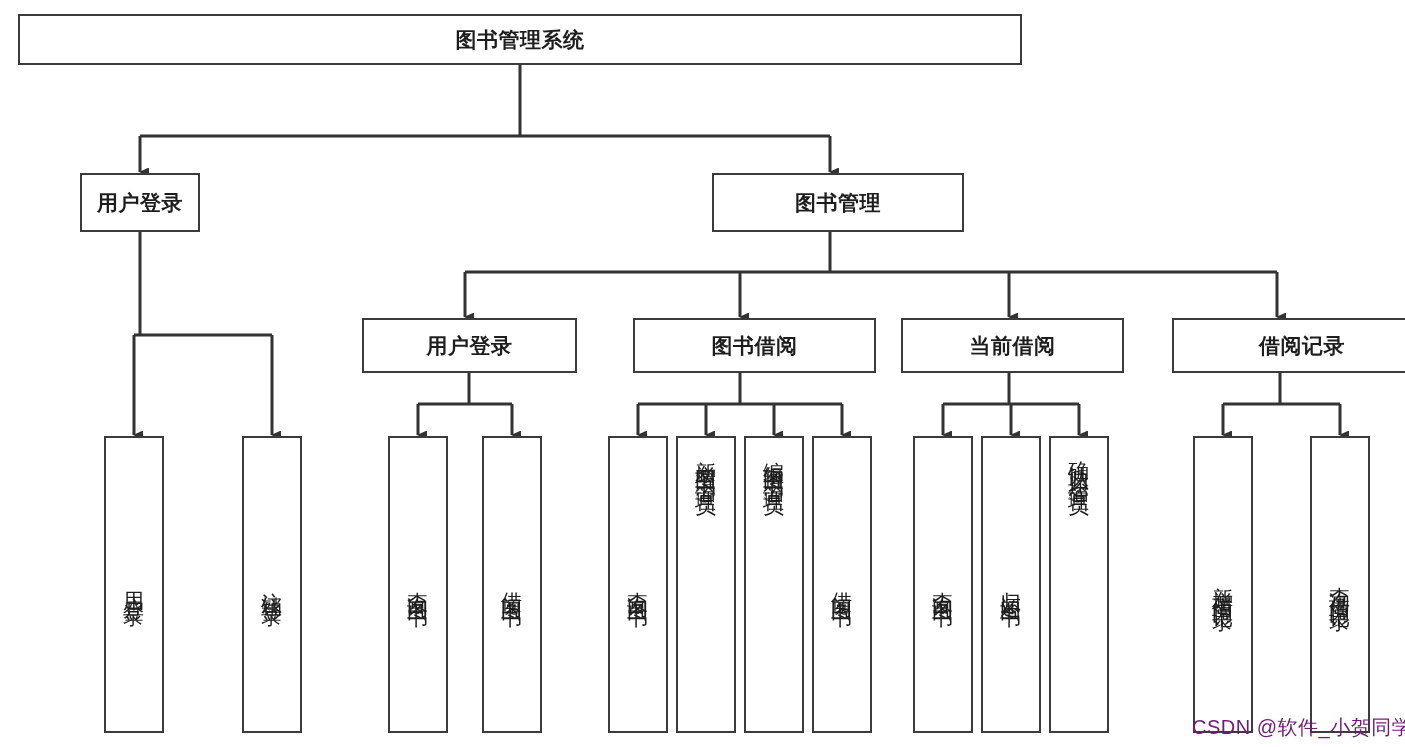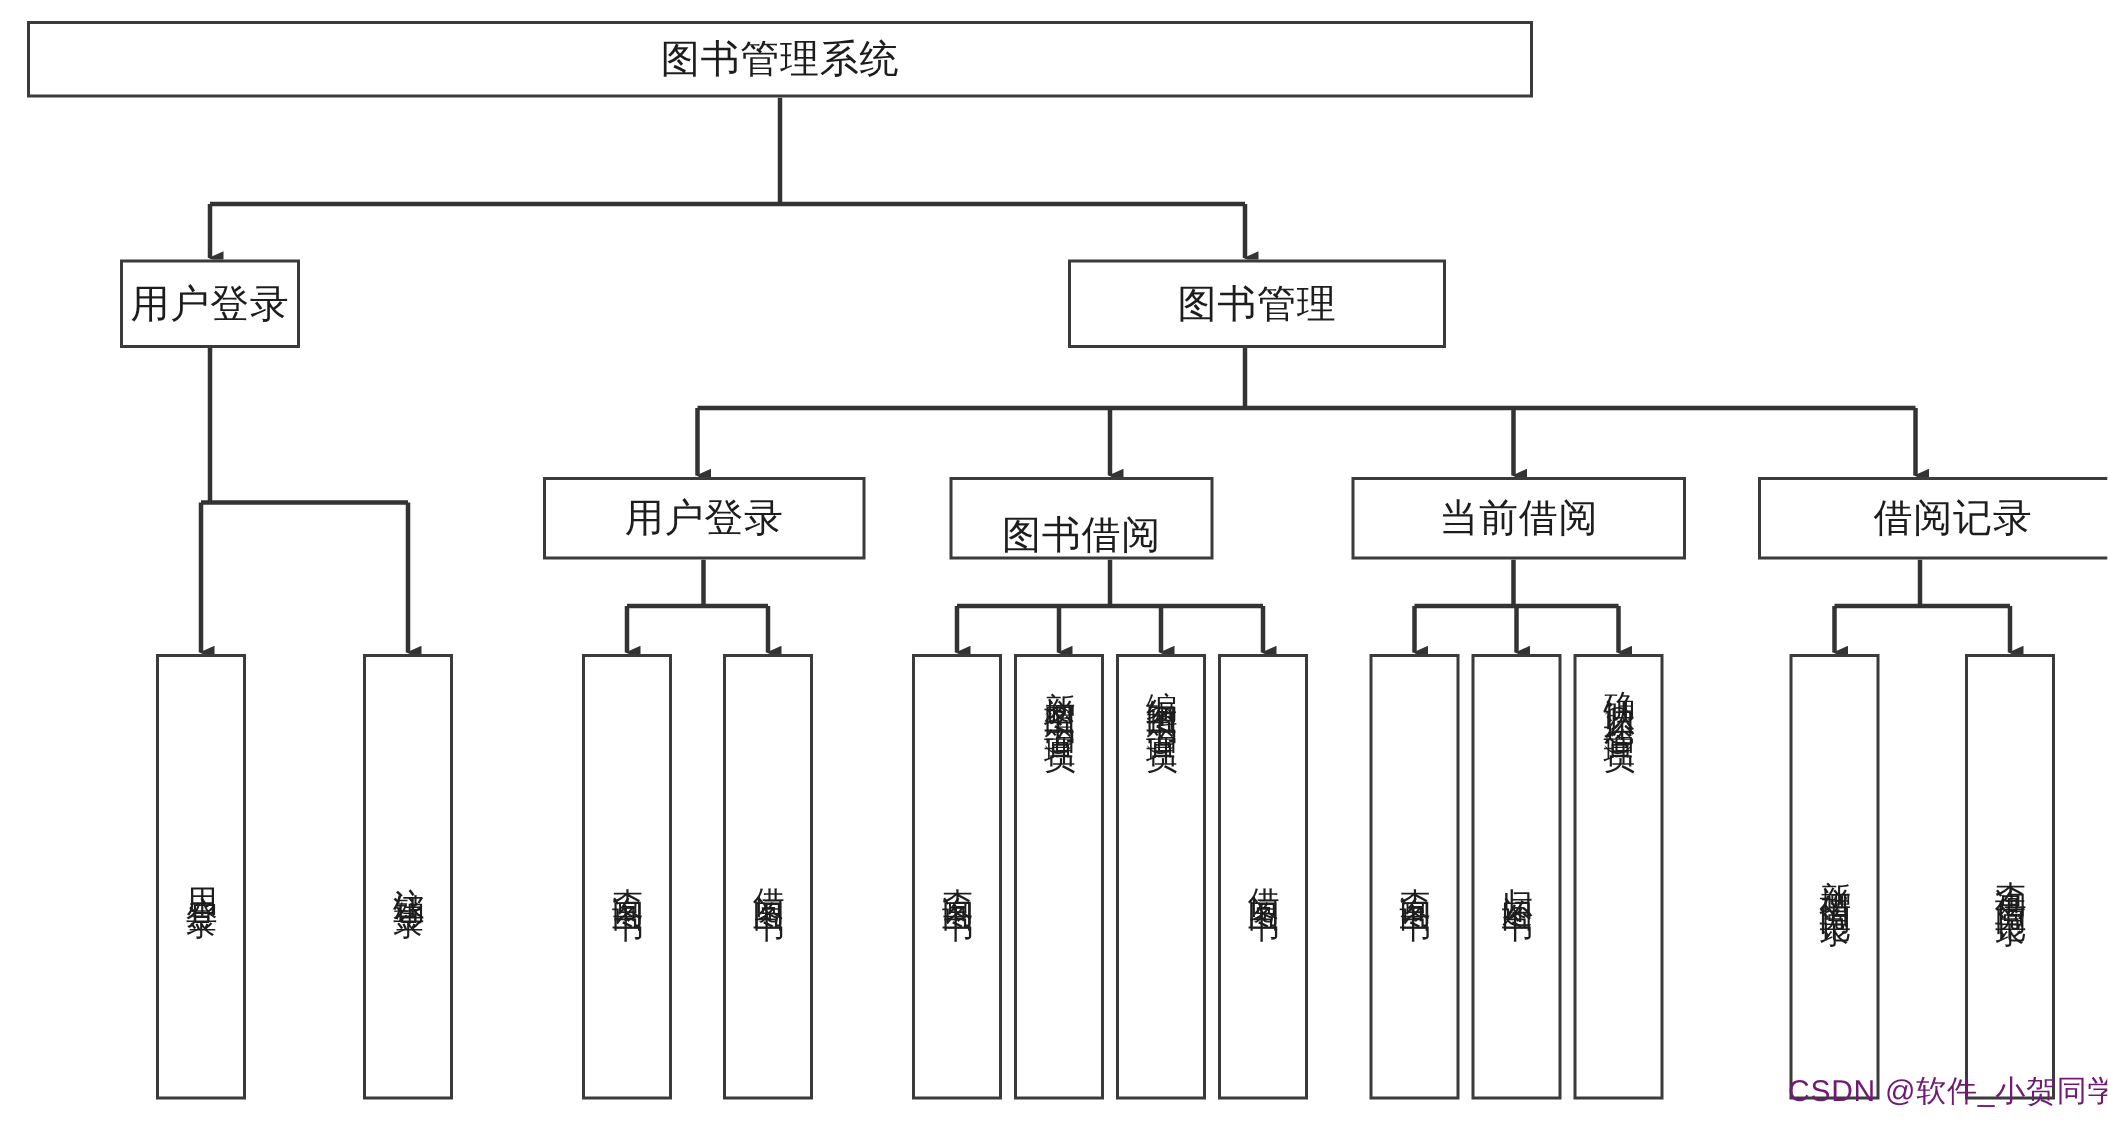--- a/index.html
+++ b/index.html
@@ -30,26 +30,27 @@
     position: absolute;
     box-sizing: border-box;
     background: #ffffff;
     border: 2px solid #3b3b3b;
     display: flex;
     align-items: center;
     justify-content: center;
     overflow: hidden;
   }
   .node-label-h {
-    font-size: 26px;
+    font-size: 21px;
     line-height: 1.1;
     color: #1d1d1d;
     letter-spacing: 0.5px;
     white-space: nowrap;
     text-align: center;
+    font-weight: bold;
   }
   .node-box.vertical {
     align-items: flex-start;
     justify-content: center;
     padding-top: 6px;
   }
   .node-label-v {
     writing-mode: vertical-rl;
     text-orientation: upright;
     font-size: 21px;
@@ -126,21 +127,21 @@
       </div>
       <div class="node-box" style="left: 80px; top: 173px; width: 120px; height: 59px;">
         <div class="node-label-h">用户登录</div>
       </div>
       <div class="node-box" style="left: 712px; top: 173px; width: 252px; height: 59px;">
         <div class="node-label-h">图书管理</div>
       </div>
       <div class="node-box" style="left: 362px; top: 318px; width: 215px; height: 55px;">
         <div class="node-label-h">用户登录</div>
       </div>
-      <div class="node-box" style="left: 633px; top: 318px; width: 176px; height: 55px; align-items: flex-end;">
+      <div class="node-box" style="left: 633px; top: 318px; width: 243px; height: 55px;">
         <div class="node-label-h">图书借阅</div>
       </div>
       <div class="node-box" style="left: 901px; top: 318px; width: 223px; height: 55px;">
         <div class="node-label-h">当前借阅</div>
       </div>
       <div class="node-box" style="left: 1172px; top: 318px; width: 260px; height: 55px;">
         <div class="node-label-h">借阅记录</div>
       </div>
       <div class="node-box vertical vcenter" style="left: 104px; top: 436px; width: 60px; height: 297px;">
         <div class="node-label-v">用户登录</div>

